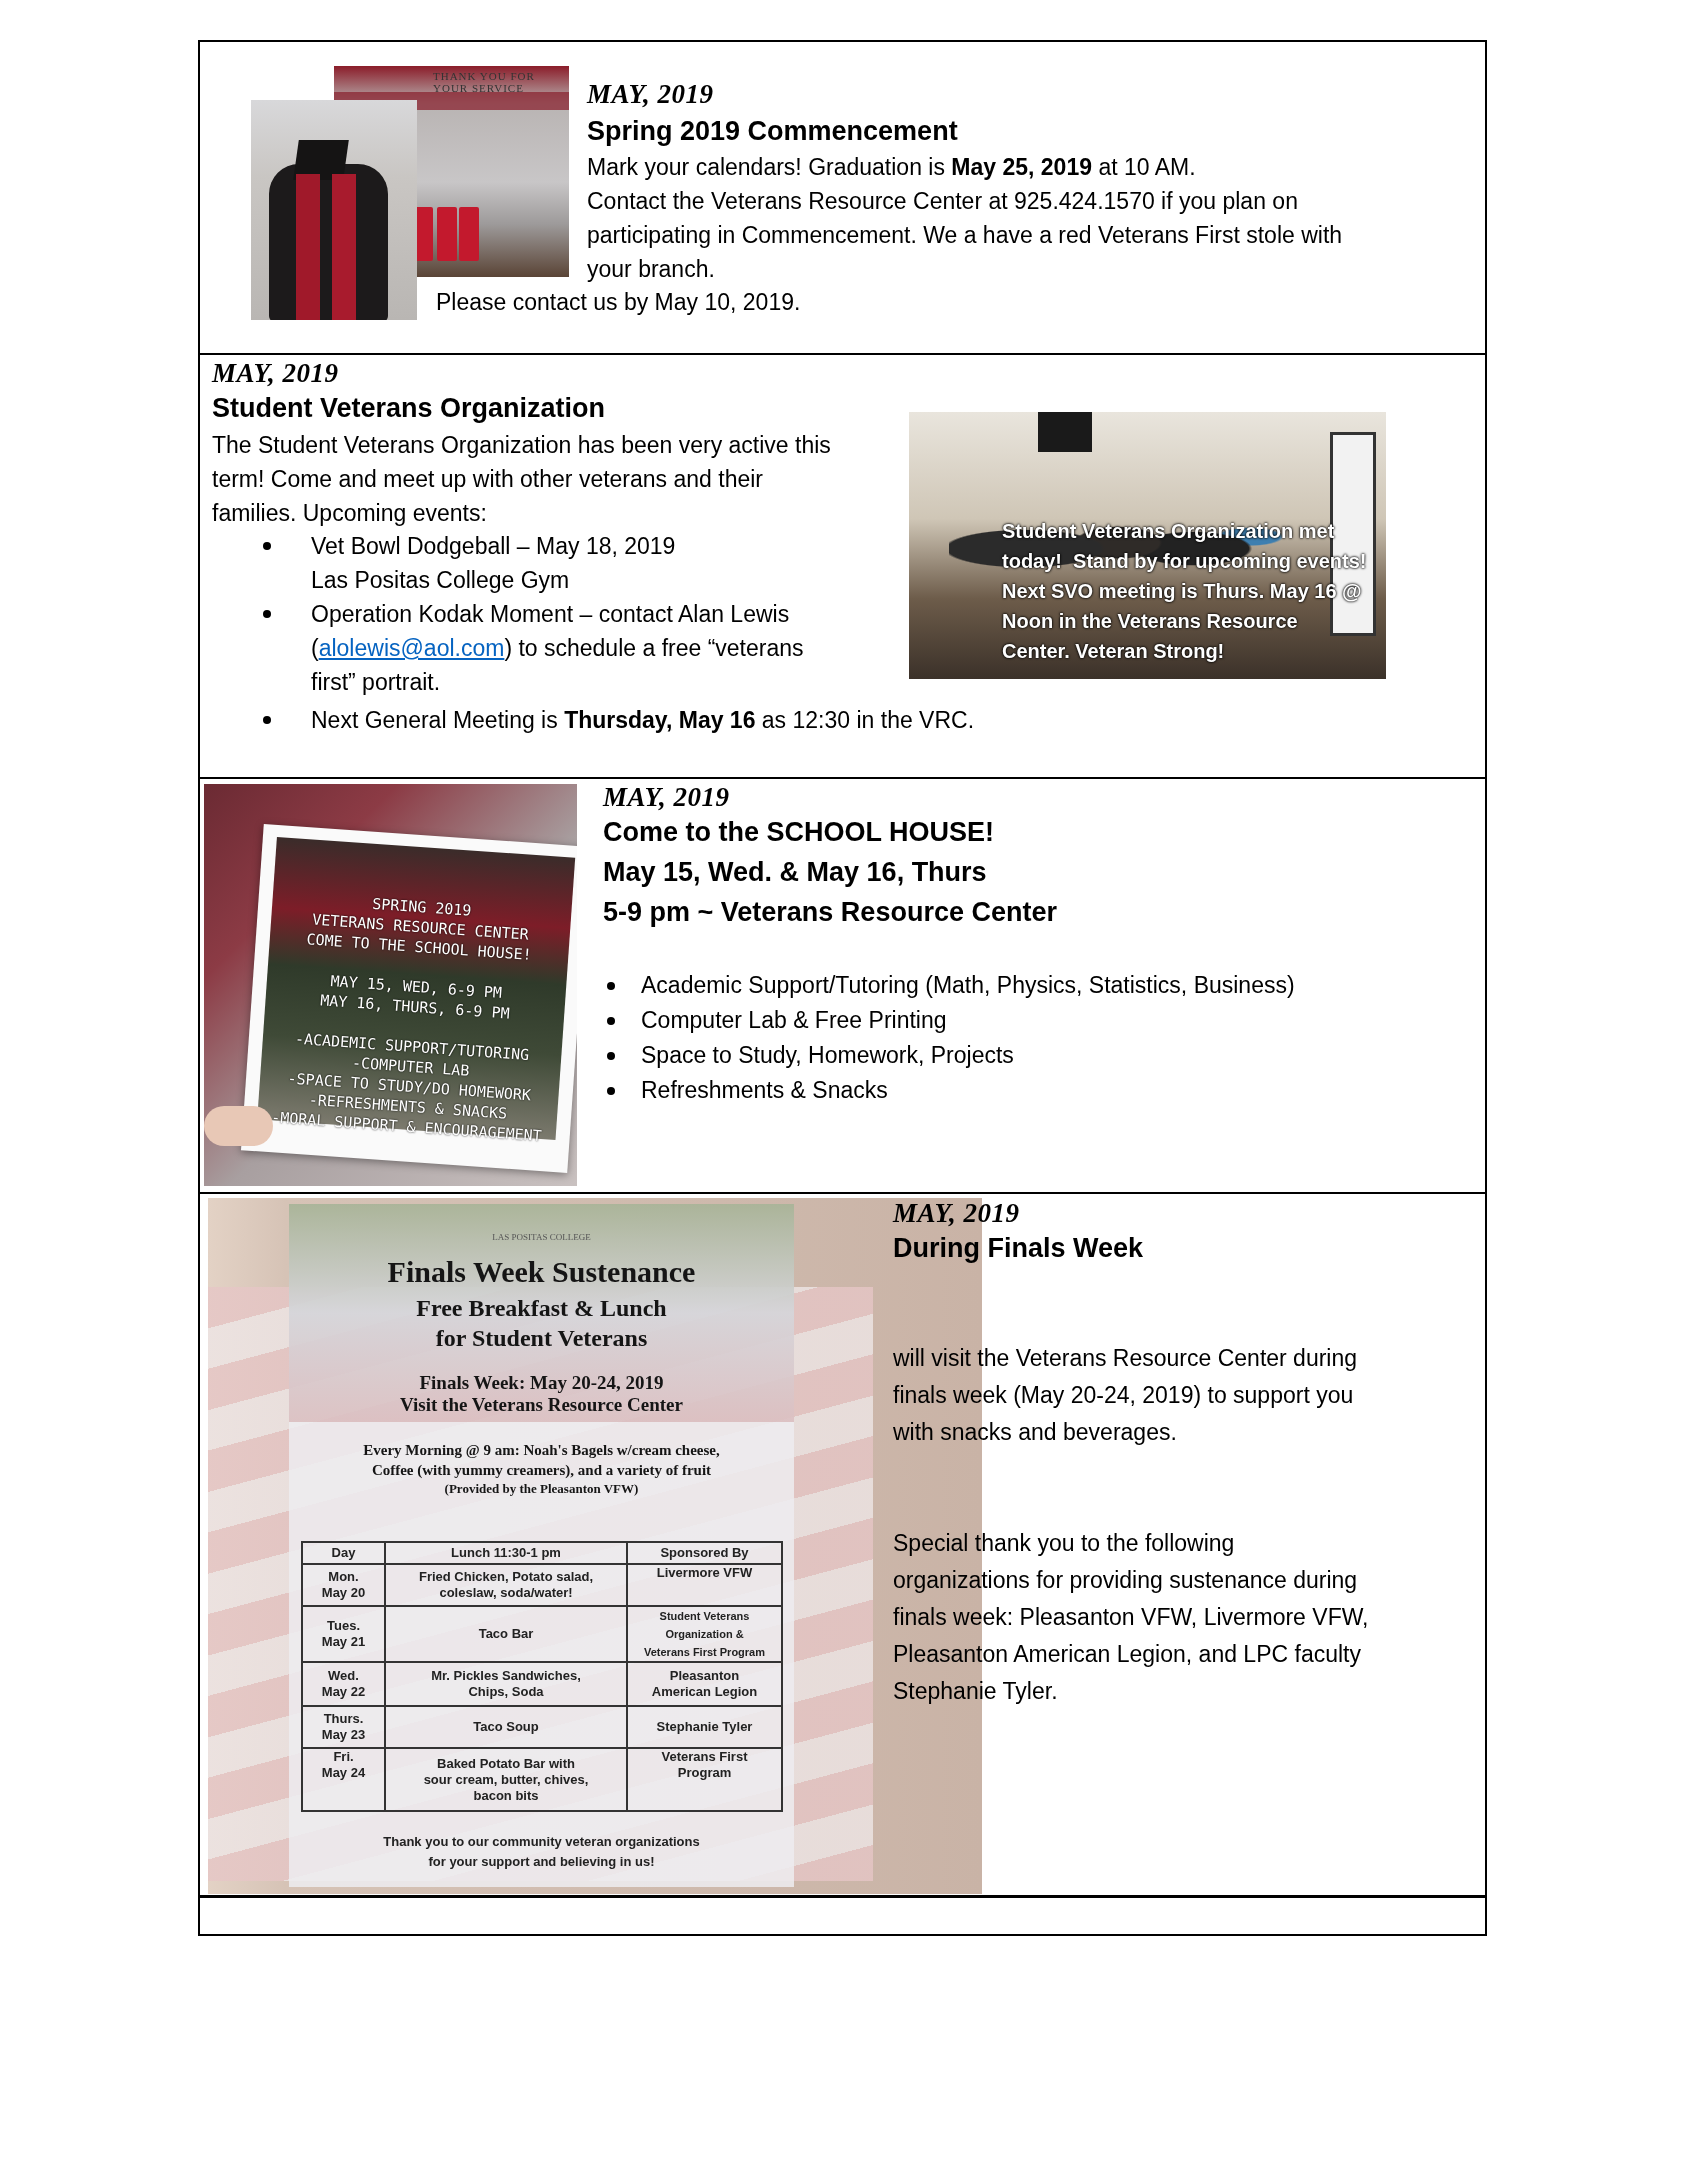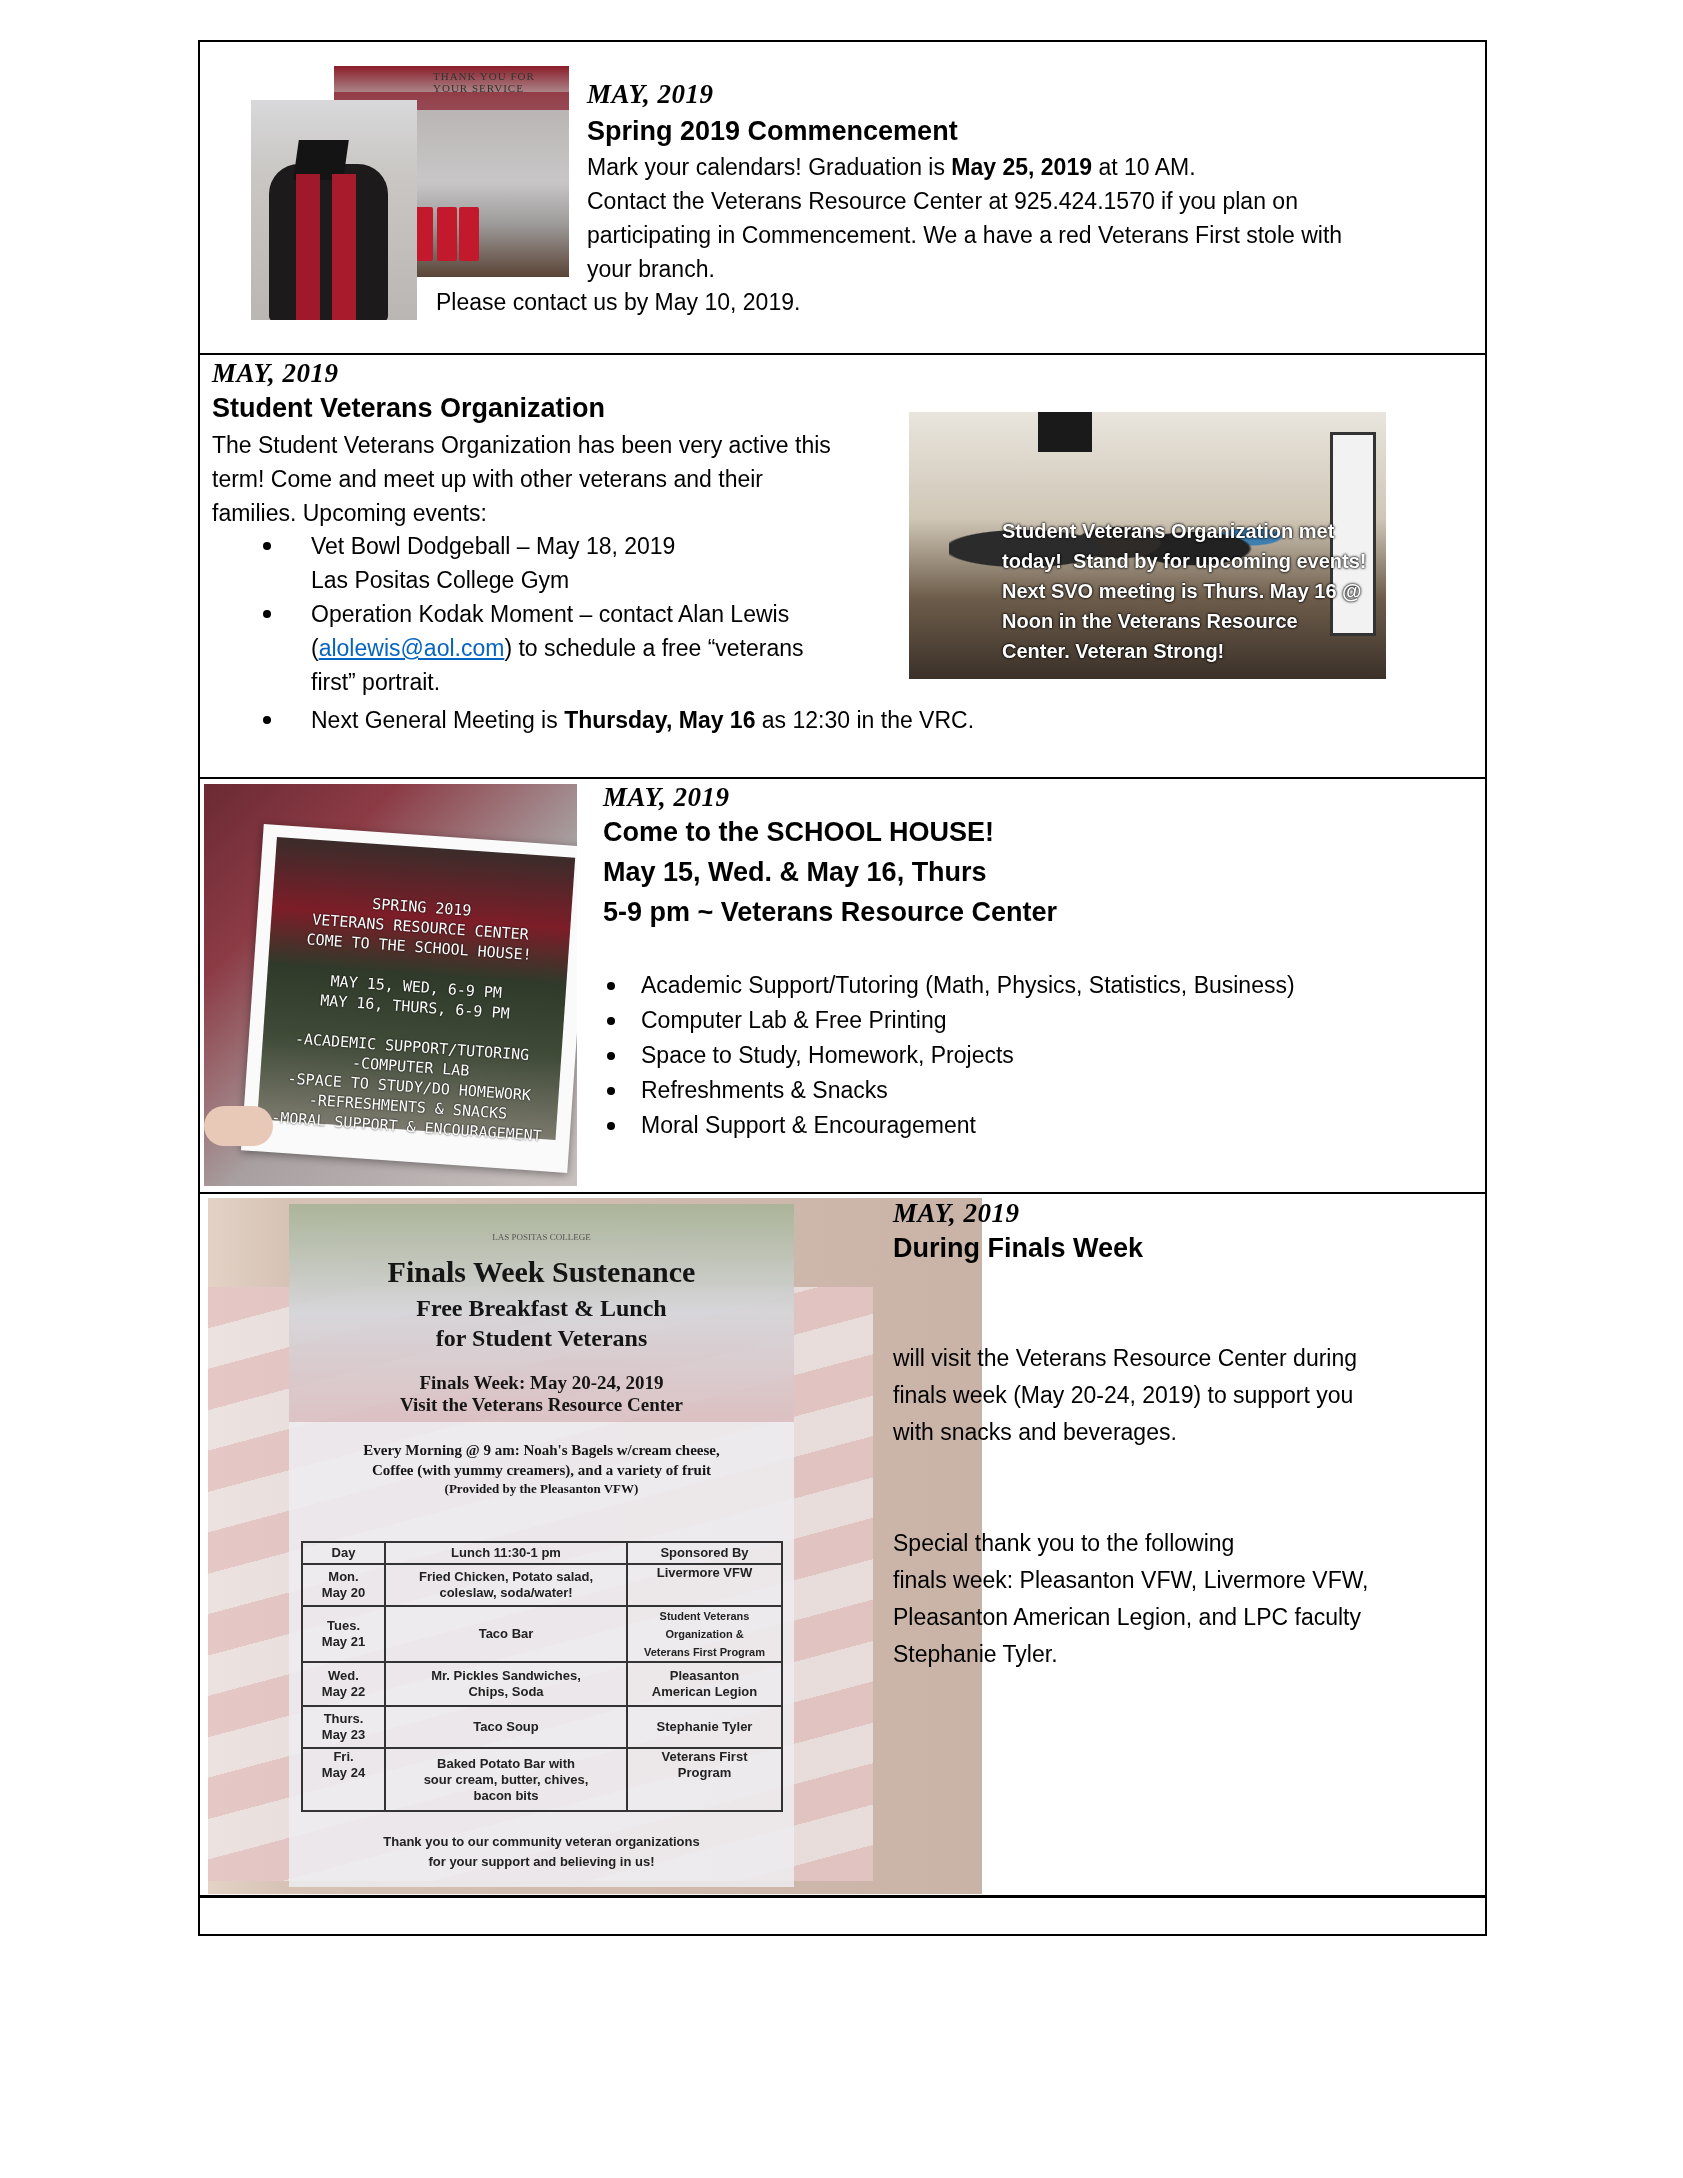--- a/index.html
+++ b/index.html
@@ -159,21 +159,20 @@
 <div class="abs title" style="left:603px;top:812px">
   <div>Come to the SCHOOL HOUSE!</div>
   <div>May 15, Wed. &amp; May 16, Thurs</div>
   <div>5-9 pm ~ Veterans Resource Center</div>
 </div>
 <ul class="abs bul bul2" style="left:603px;top:968px;width:871px">
   <li><span class="dot"></span><span>Academic Support/Tutoring (Math, Physics, Statistics, Business)</span></li>
   <li><span class="dot"></span><span>Computer Lab &amp; Free Printing</span></li>
   <li><span class="dot"></span><span>Space to Study, Homework, Projects</span></li>
   <li><span class="dot"></span><span>Refreshments &amp; Snacks</span></li>
-  <li><span class="dot"></span><span>Moral Support &amp; Encouragement</span></li>
 </ul>
 
 <div class="photo finals" style="left:208px;top:1198px;width:774px;height:696px">
   <div class="flag"></div>
   <div class="card">
     <div class="top"></div>
     <div class="ftext" style="top:28px;font-size:9px;font-weight:normal;color:#555">LAS POSITAS COLLEGE</div>
     <div class="ftext" style="top:51px;font-size:30px">Finals Week Sustenance</div>
     <div class="ftext" style="top:91px;font-size:24px">Free Breakfast &amp; Lunch</div>
     <div class="ftext" style="top:121px;font-size:24px">for Student Veterans</div>
@@ -240,17 +239,18 @@
 <div class="abs title" style="left:893px;top:1228px">
   <div>During Finals Week</div>
 </div>
 <div class="abs body" style="left:893px;top:1340px;width:584px;line-height:37px">
   <div>will visit the Veterans Resource Center during</div>
   <div>finals week (May 20-24, 2019) to support you</div>
   <div>with snacks and beverages.</div>
 </div>
 <div class="abs body" style="left:893px;top:1525px;width:584px;line-height:37px">
   <div>Special thank you to the following</div>
+  <div>organizations for providing sustenance during</div>
   <div>finals week:  Pleasanton VFW, Livermore VFW,</div>
   <div>Pleasanton American Legion, and LPC faculty</div>
   <div>Stephanie Tyler.</div>
 </div>
 
 
 </body></html>

